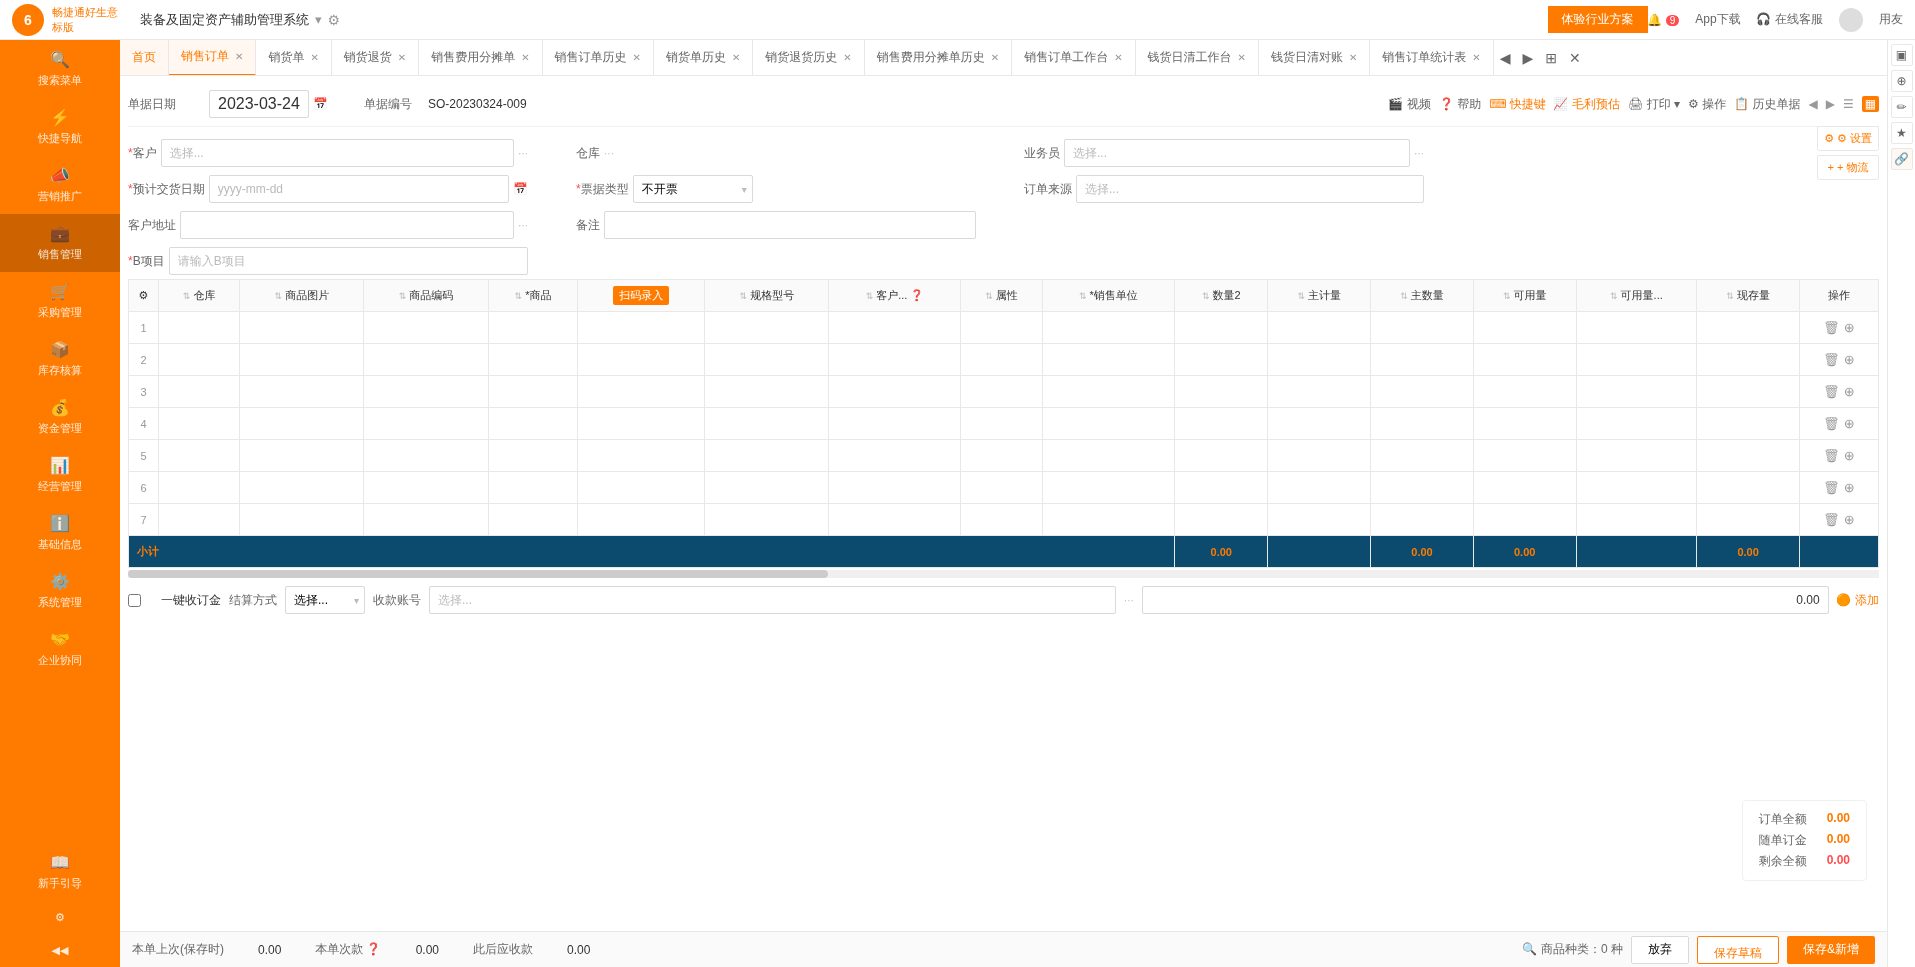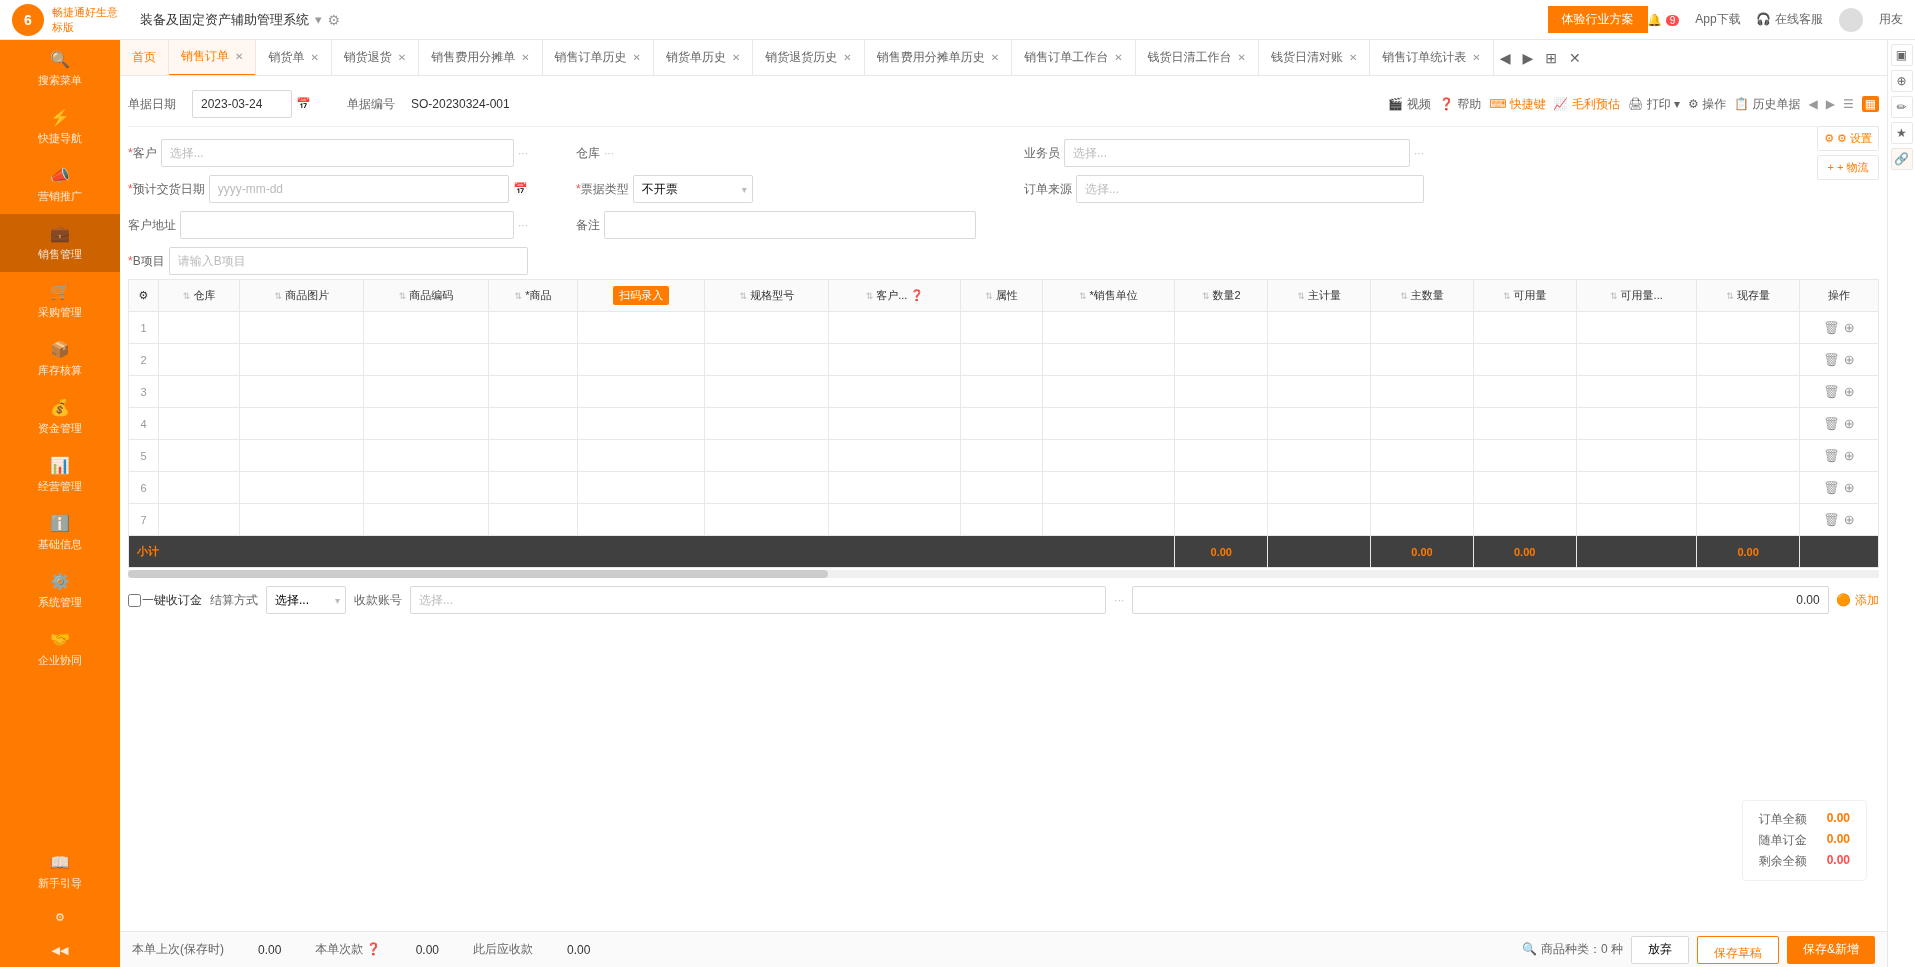--- a/index.html
+++ b/index.html
@@ -44,43 +44,43 @@
     .form-header-actions .shortcut { color: #ff7b00; }
     .form-row { display: flex; align-items: center; padding: 4px 0; gap: 8px; }
     .form-field { display: flex; align-items: center; gap: 4px; flex: 1; }
     .form-label { color: #666; white-space: nowrap; font-size: 12px; min-width: fit-content; }
     .required { color: #ff4d4f; }
     .form-input { flex: 1; height: 28px; border: 1px solid #d9d9d9; border-radius: 2px; padding: 0 8px; font-size: 12px; color: #333; background: #fff; }
     .form-input::placeholder { color: #bbb; }
     .form-select { height: 28px; border: 1px solid #d9d9d9; border-radius: 2px; padding: 0 8px; font-size: 12px; background: #fff; cursor: pointer; }
     .form-ellipsis { color: #bbb; cursor: pointer; font-size: 10px; }
     .date-field { display: flex; align-items: center; gap: 4px; }
-    .date-field input { height: 28px; border: 1px solid #d9d9d9; border-radius: 2px; padding: 0 8px; font-size: 12px; width: 120px; }
+    .date-field input { height: 28px; border: 1px solid #d9d9d9; border-radius: 2px; padding: 0 8px; font-size: 16px; width: 120px; margin-left: 17px; }
     .single-no { font-size: 12px; color: #333; }
 
     
     .detail-tabs { display: flex; gap: 0; border-bottom: 2px solid #ff7b00; margin-bottom: 8px; }
     .detail-tab { padding: 4px 16px; cursor: pointer; font-size: 12px; color: #666; }
     .detail-tab.active { color: #ff7b00; border-bottom: 2px solid #ff7b00; margin-bottom: -2px; font-weight: bold; }
 
     
     .data-table { width: 100%; border-collapse: collapse; font-size: 11px; }
     .data-table th { background: #fafafa; border: 1px solid #e8e8e8; padding: 6px 4px; text-align: center; color: #333; white-space: nowrap; font-weight: normal; }
     .data-table td { border: 1px solid #e8e8e8; padding: 4px; text-align: center; height: 32px; }
     .data-table .row-num { width: 30px; color: #999; }
     .scan-btn { background: #ff7b00; color: #fff; border: none; padding: 2px 6px; border-radius: 2px; cursor: pointer; font-size: 11px; white-space: nowrap; }
-    .subtotal-row { background: #404040; border-radius: 11px; }
+    .subtotal-row { background: #0c4a6e; border-radius: 11px; }
     .subtotal-row td { color: #ff7b00; font-weight: bold; }
     .action-icons { display: flex; gap: 4px; justify-content: center; }
     .action-icon { cursor: pointer; color: #999; font-size: 13px; }
     .col-sort { font-size: 9px; color: #bbb; }
 
     
     .table-footer { display: flex; align-items: center; padding: 6px 0; gap: 8px; }
-    .checkbox-wrap { display: flex; align-items: center; gap: 1px; }
+    .checkbox-wrap { display: flex; align-items: center; gap: 20px; }
     .page-footer { height: 36px; background: #fafafa; border-top: 1px solid #e8e8e8; display: flex; align-items: center; padding: 0 12px; gap: 34px; font-size: 12px; flex-shrink: 0; }
     .footer-right { margin-left: auto; display: flex; align-items: center; gap: 8px; }
     .btn-discard { height: 28px; padding: 0 16px; border: 1px solid #d9d9d9; background: #fff; border-radius: 2px; cursor: pointer; font-size: 12px; }
     .btn-save-draft { height: 28px; padding: 8px 16px; border: 1px solid #ff7b00; background: #fff; color: #ff7b00; border-radius: 2px; cursor: pointer; font-size: 12px; }
     .btn-save-new { height: 28px; padding: 0 16px; background: #ff7b00; color: #fff; border: none; border-radius: 2px; cursor: pointer; font-size: 12px; }
 
     
     .order-summary { position: absolute; right: 20px; bottom: 50px; background: #fff; border: 1px solid #f0f0f0; padding: 8px 16px; border-radius: 4px; font-size: 12px; }
     .order-summary-row { display: flex; justify-content: space-between; gap: 20px; padding: 2px 0; }
     .order-summary-label { color: #666; }
@@ -251,21 +251,21 @@
 
       <div class="page-content" style="position:relative;">
 
         <div class="form-header">
           <span style="color:#666">单据日期</span>
           <div class="date-field">
             <input type="text" class="form-input" style="width: 100px;" value="2023-03-24">
             <span style="cursor:pointer;color:#999">📅</span>
           </div>
           <span style="color:#666;margin-left:20px">单据编号</span>
-          <span class="single-no">SO-20230324-001</span>
+          <span class="single-no">SO-20230324-009</span>
           <div class="form-header-actions">
             <span style="color:#666">🎬 <span>视频</span></span>
             <span style="color:#666">❓ <span>帮助</span></span>
             <span class="shortcut">⌨ <span>快捷键</span></span>
             <span class="shortcut">📈 <span>毛利预估</span></span>
             <span style="color:#666">🖨 <span>打印</span> ▾</span>
             <span style="color:#666">⚙ <span>操作</span></span>
             <span style="color:#666">📋 <span>历史单据</span></span>
             <span style="color:#999">◀</span>
             <span style="color:#999">▶</span>

